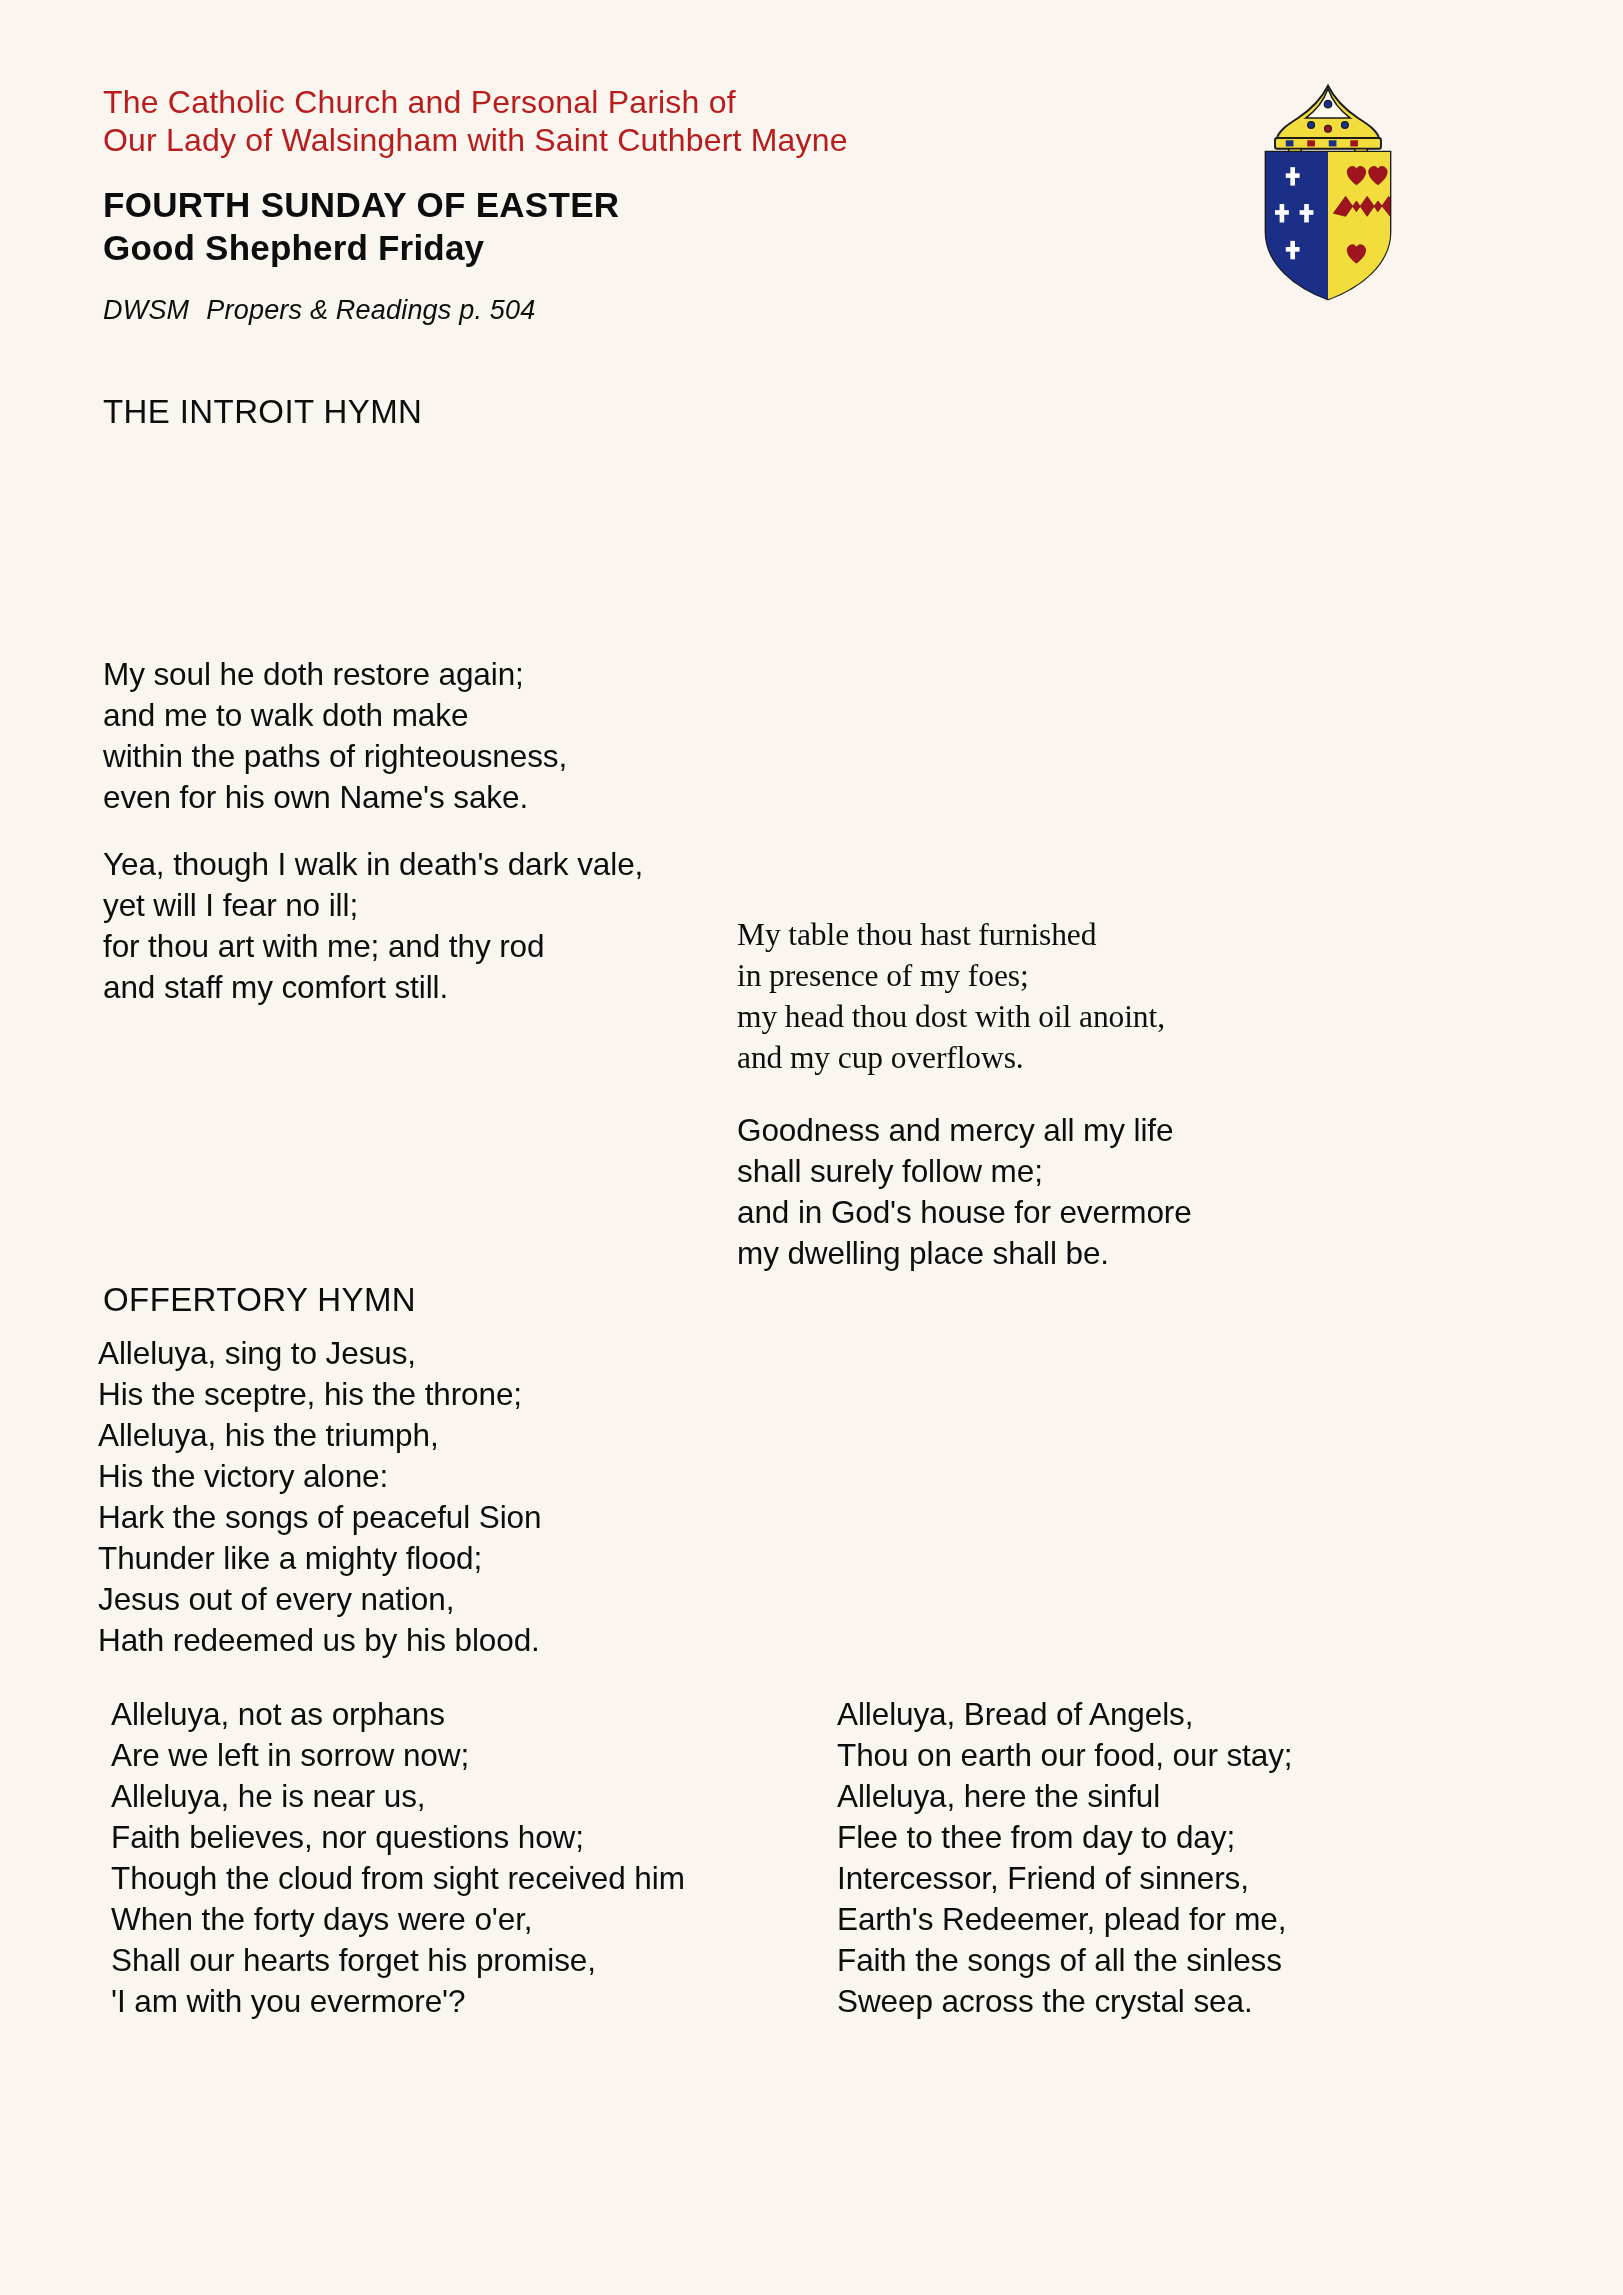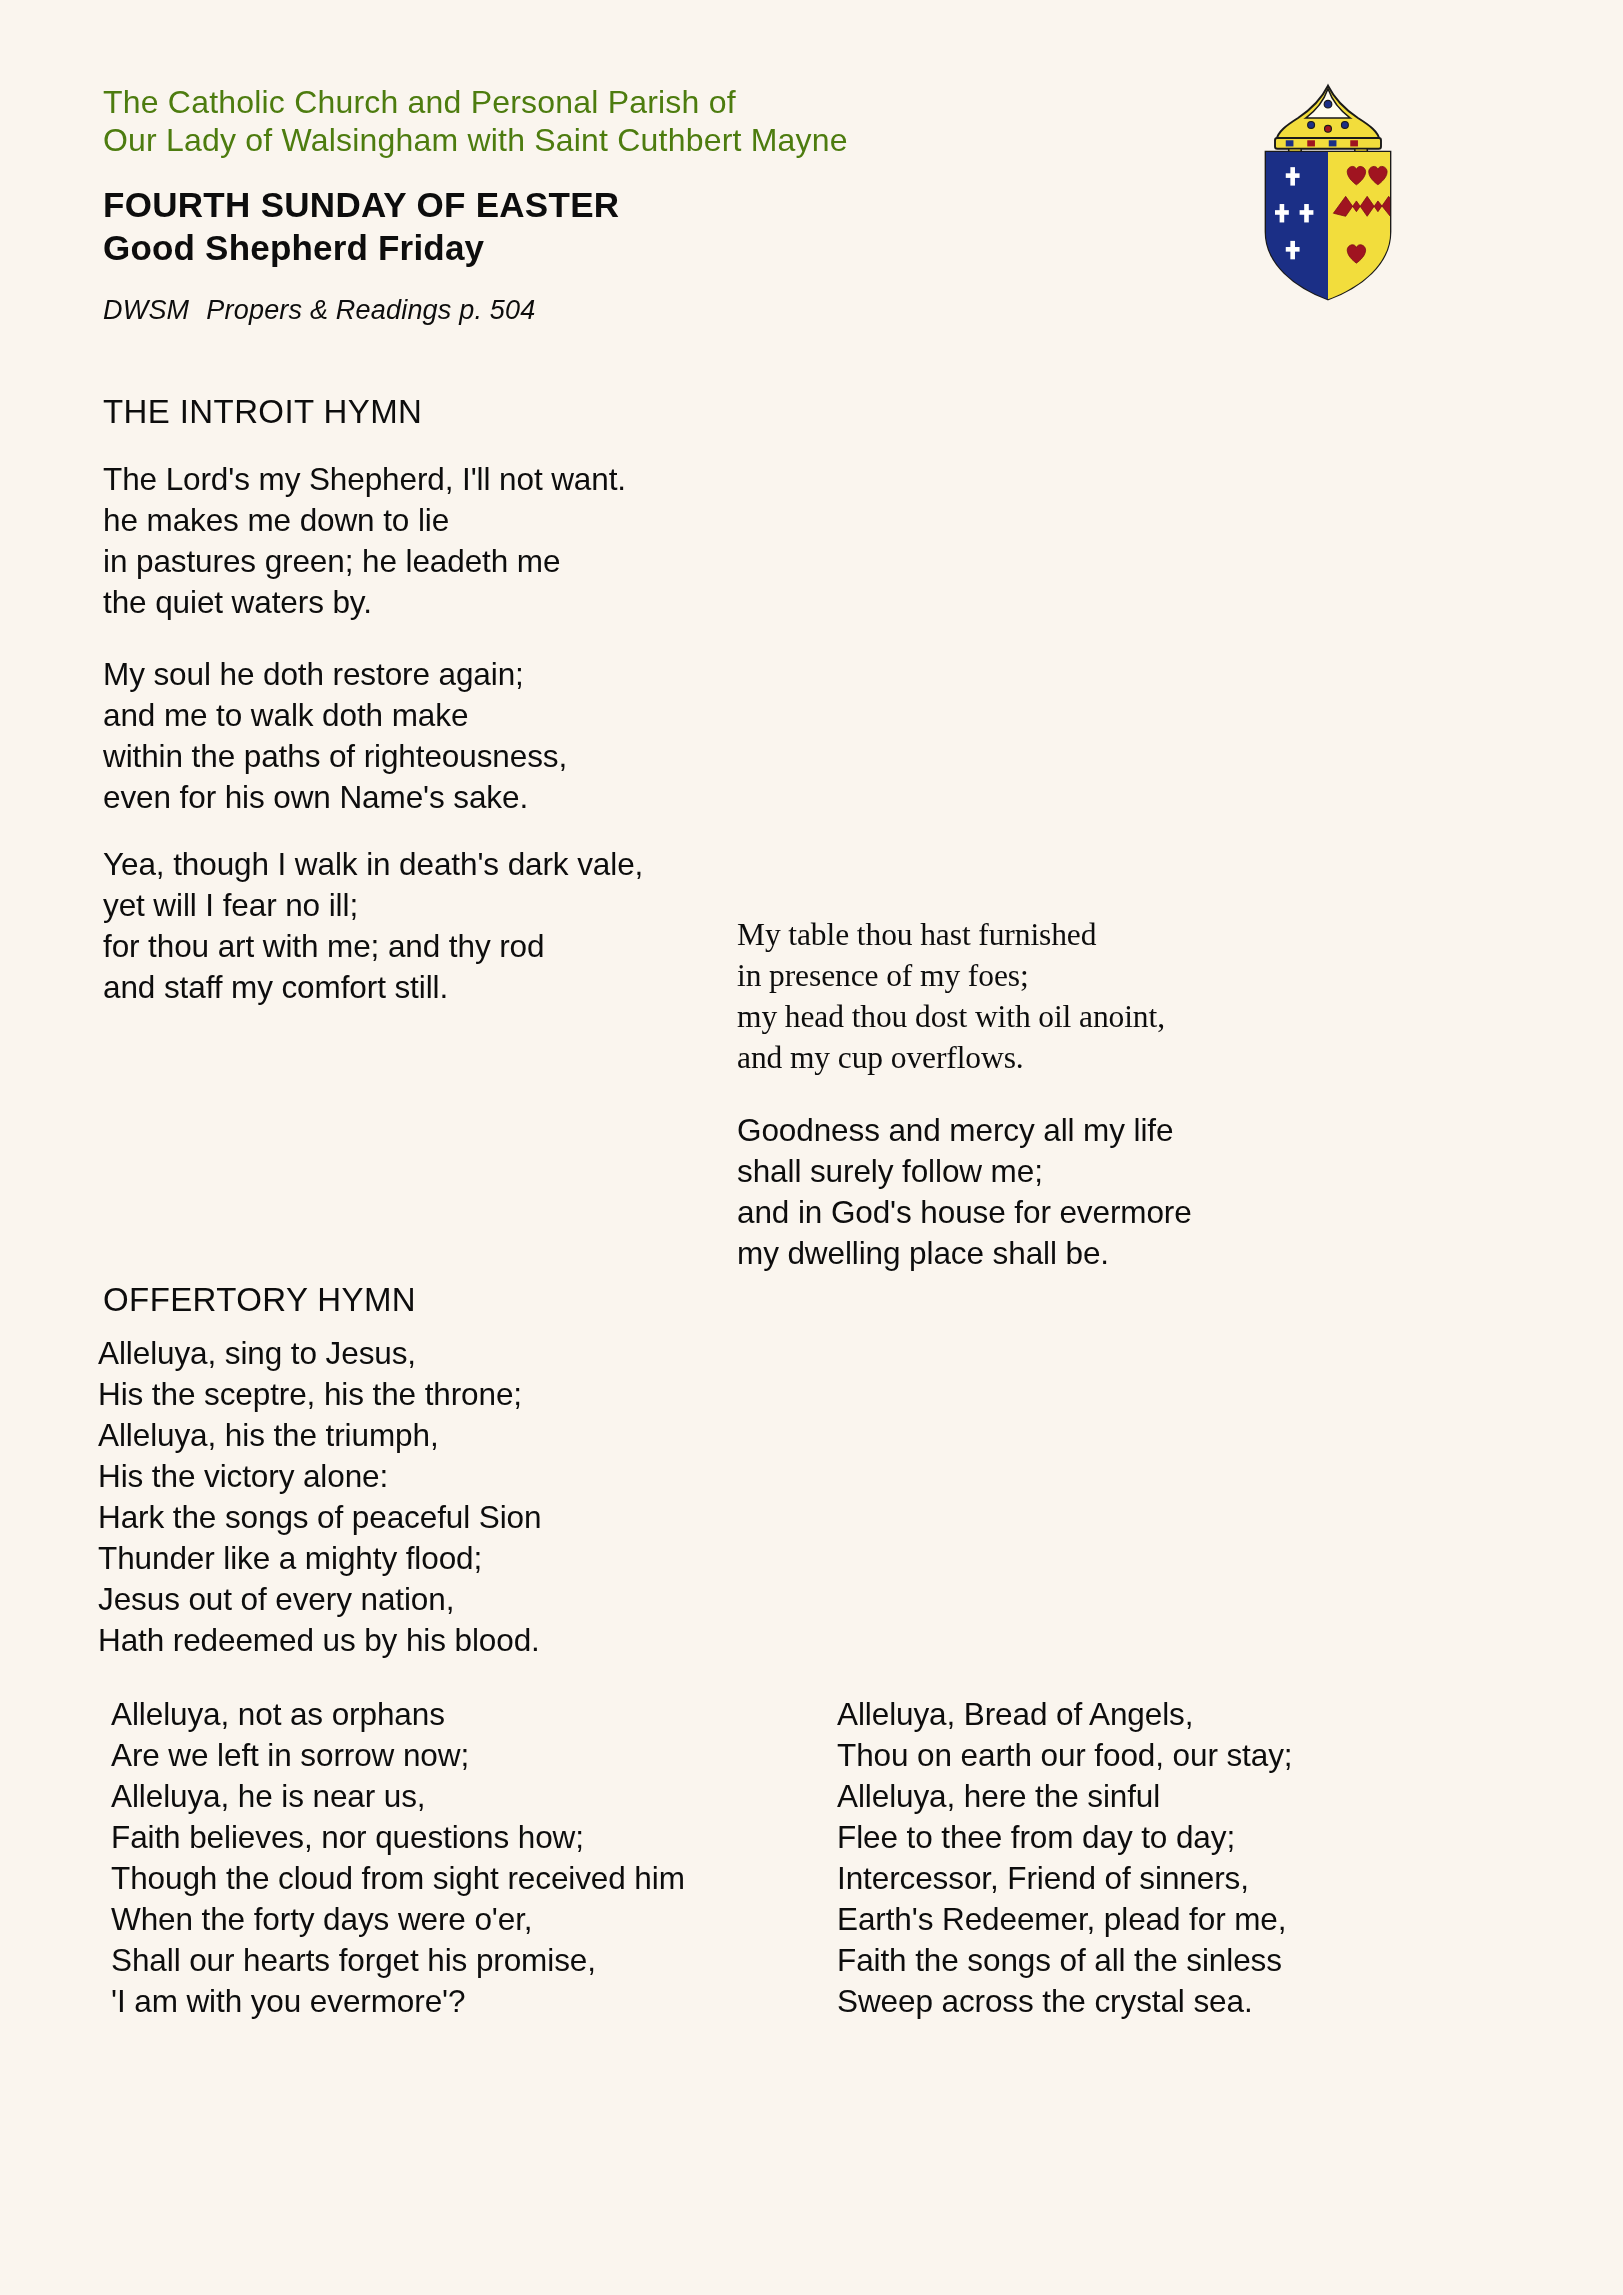--- a/index.html
+++ b/index.html
@@ -26,21 +26,21 @@
   .header {
     position: absolute;
     left: 103px;
     top: 84px;
     width: 1152px;
   }
   .parish-line {
     font-size: 32px;
     line-height: 1.18;
     letter-spacing: 0.2px;
-    color: #4d7c0f;
+    color: #b91c1c;
   }
   .title-main {
     font-size: 35px;
     font-weight: bold;
     letter-spacing: 0.3px;
     margin-top: 23px;
     line-height: 1.25;
   }
   .title-sub {
     font-size: 35px;
@@ -150,24 +150,20 @@
             <path d="M178 118 c0-7 10-10 12-3 2-7 12-4 12 3 0 9-12 17-12 17 s-12-8-12-17 z"></path>
             <path d="M132 172 l16-22 14 20 14-20 14 20 14-20 12 16 -10 10 -16-20 -14 20 -14-20 -14 20 z"></path>
             <path d="M150 220 c0-7 10-10 12-3 2-7 12-4 12 3 0 9-12 17-12 17 s-12-8-12-17 z"></path>
           </g>
         </g>
       </g>
     </svg>
   </div>
 
   <div class="section-head" id="introit-head">THE INTROIT HYMN</div>
-  <div class="block" id="introit-v1">The Lord's my Shepherd, I'll not want.
-he makes me down to lie
-in pastures green; he leadeth me
-the quiet waters by.</div>
   <div class="block" id="introit-v2">My soul he doth restore again;
 and me to walk doth make
 within the paths of righteousness,
 even for his own Name's sake.</div>
   <div class="block" id="introit-v3">Yea, though I walk in death's dark vale,
 yet will I fear no ill;
 for thou art with me; and thy rod
 and staff my comfort still.</div>
   <div class="block" id="introit-v4">My table thou hast furnished
 in presence of my foes;

